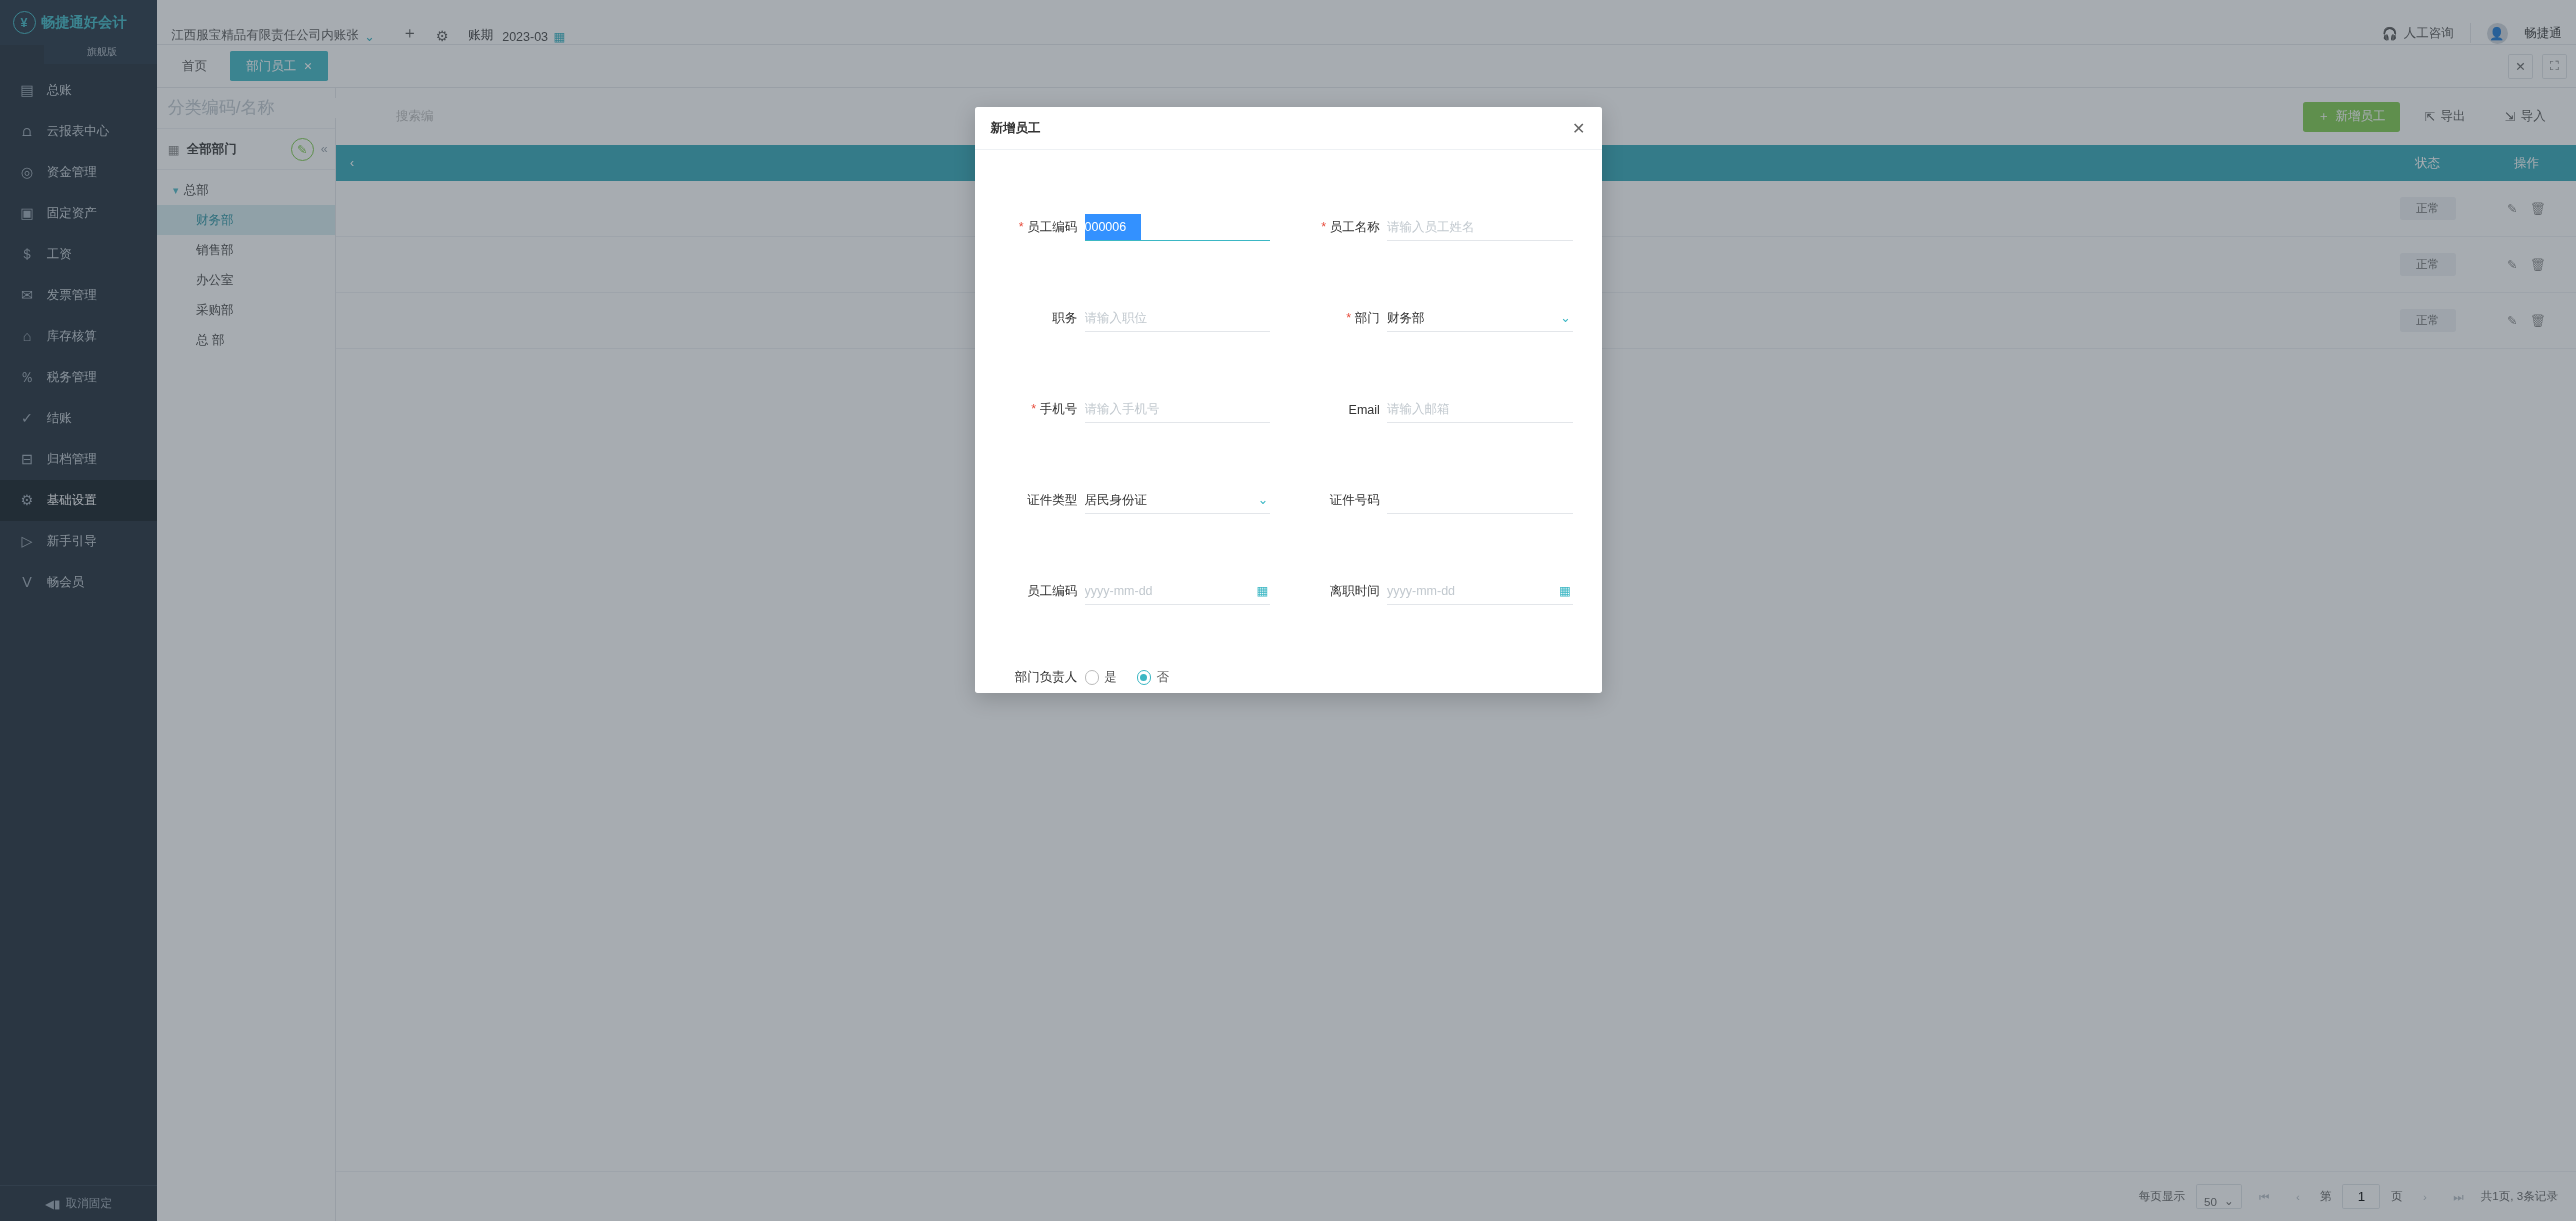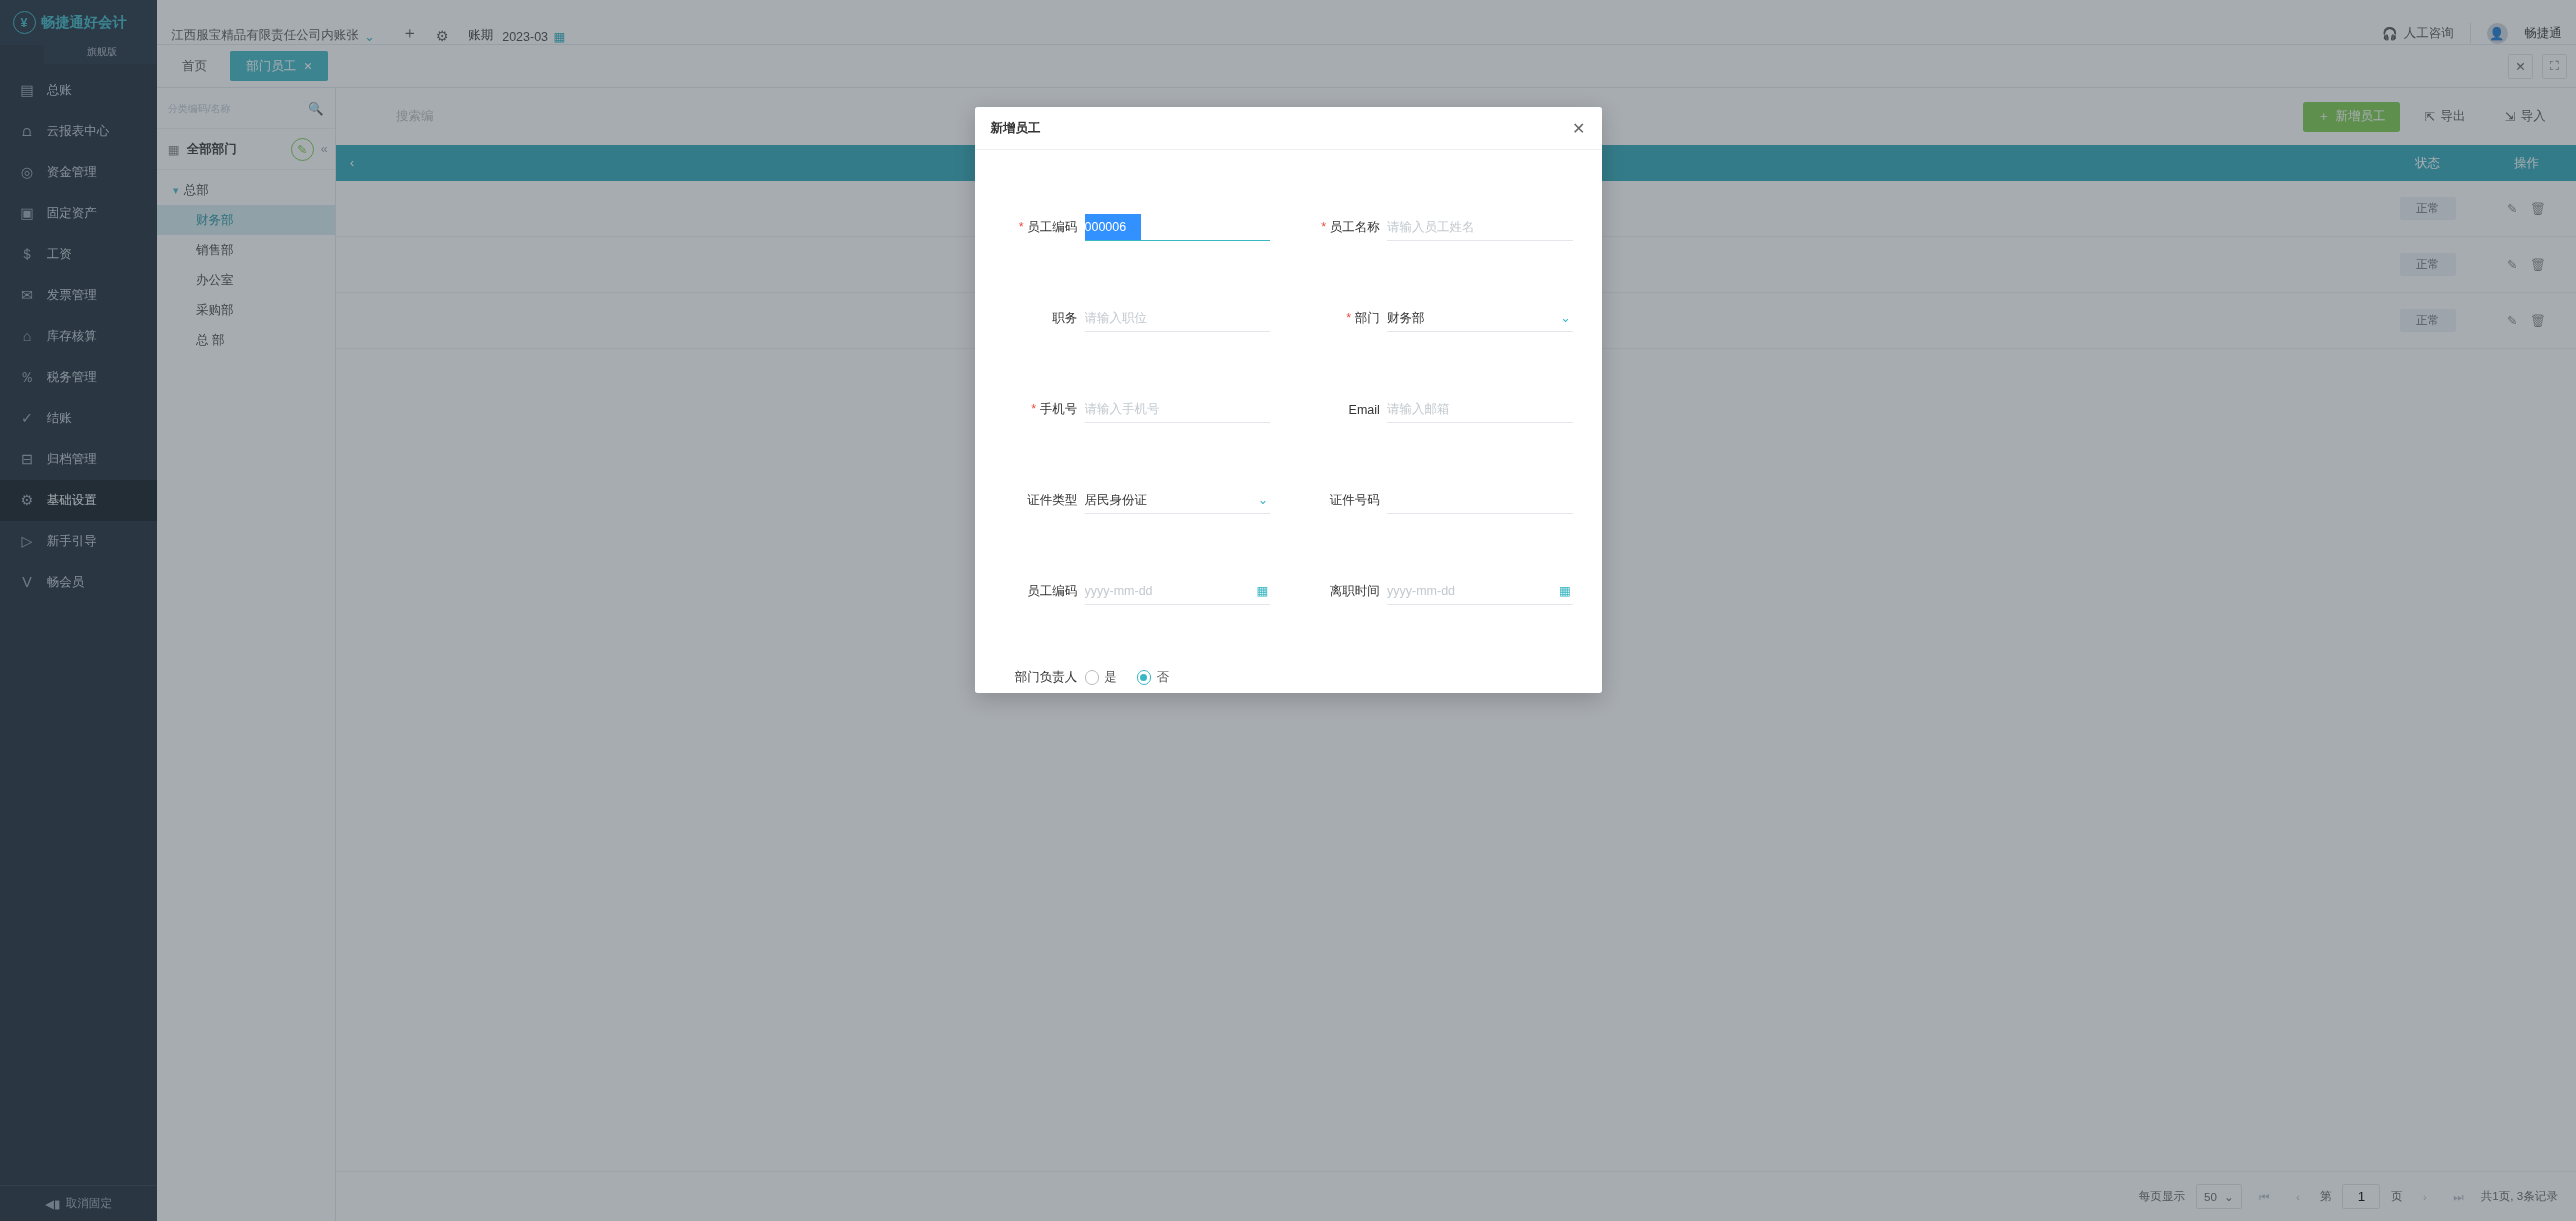--- a/index.html
+++ b/index.html
@@ -139,21 +139,21 @@
       flex:1;display:flex;min-height:0;padding:0;
     }
     
     .dept-panel {
       width:179px;background:#fff;display:flex;flex-direction:column;border-right:0.9px solid #e5e8eb;flex-shrink:0;
     }
     .dept-search {
       height:41px;display:flex;align-items:center;padding:0 10.7px;border-bottom:0.9px solid #eef1f4;
     }
     .dept-search input {
-      flex:1;border:none;outline:none;font-size:10px;color:#333;
+      flex:1;border:none;outline:none;font-size:17px;color:#333;
     }
     .dept-search input::placeholder{color:#bfc7ce;}
     .dept-search .search-icon{color:#3bb7c4;}
     .dept-header {
       height:41px;display:flex;align-items:center;padding:0 7.2px 0 10.7px;border-bottom:0.9px solid #eef1f4;
     }
     .dept-header .grid-icon{color:#888;margin-right:7.2px;}
     .dept-header-title{flex:1;font-weight:600;color:#333;}
     .dept-header .edit-btn{
       width:23px;height:23px;border:0.9px solid #7ccb4a;border-radius:50%;display:flex;align-items:center;justify-content:center;color:#7ccb4a;margin-right:7.2px;
@@ -186,21 +186,21 @@
     .td.small{flex:0 0 99px;}
     .td.arrow{flex:0 0 32px;}
     .status-badge{
       display:inline-flex;align-items:center;justify-content:center;min-width:56px;height:23px;border-radius:2.7px;background:#eef1f4;color:#666;font-size:11.6px;
     }
     .row-actions{display:inline-flex;gap:12.5px;color:#888;}
     
     .pagination{
       height:50px;border-top:0.9px solid #eef1f4;display:flex;align-items:center;justify-content:flex-end;padding:0 18px;gap:10.7px;color:#666;font-size:11.6px;
     }
-    .pagesize-select{display:inline-flex;align-items:center;border:0.9px solid #dfe3e7;height:25px;padding:0 7.2px;border-radius:1.8px;gap:7.2px;}
+    .pagesize-select{display:inline-flex;align-items:flex-end;border:0.9px solid #dfe3e7;height:25px;padding:0 7.2px;border-radius:1.8px;gap:7.2px;}
     .pg-btn{width:23px;height:23px;display:inline-flex;align-items:center;justify-content:center;color:#b7bec5;}
     .pg-input{width:38px;height:25px;border:0.9px solid #dfe3e7;text-align:center;border-radius:1.8px;}
     
     .scrim{
       position:absolute;inset:0;background:rgba(60,72,82,0.45);display:flex;align-items:flex-start;justify-content:center;padding-top:107px;z-index:50;
     }
     
     .modal{
       width:627px;background:#fff;border-radius:2.7px;box-shadow:0 5.4px 21.5px rgba(0,0,0,0.18);
     }

